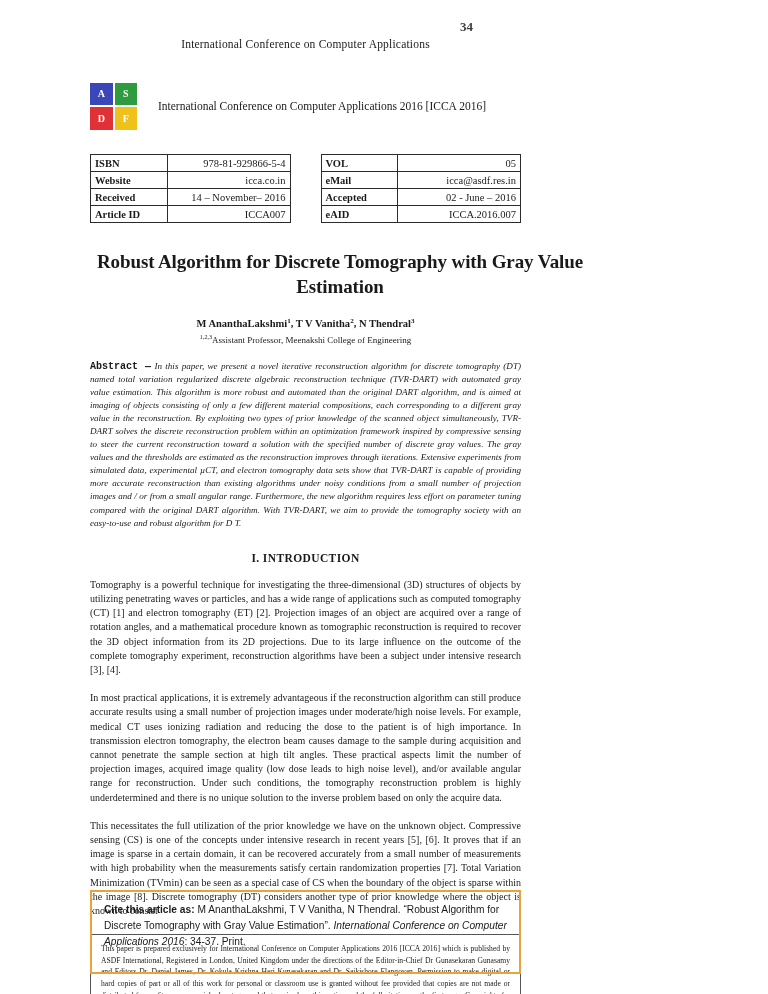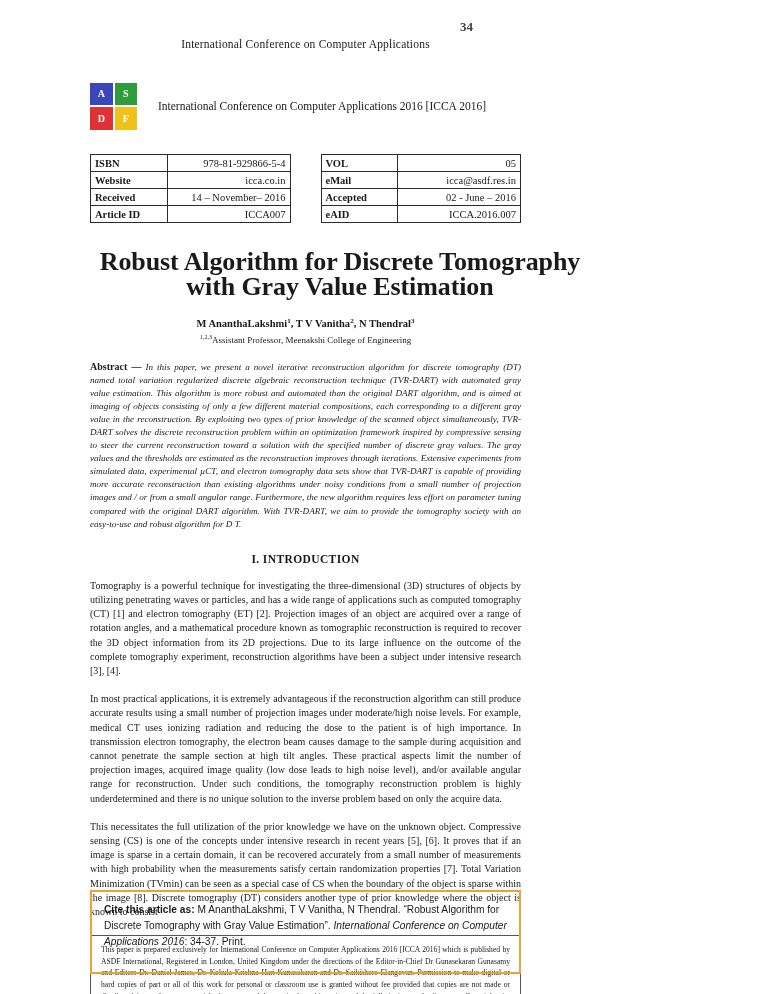--- a/index.html
+++ b/index.html
@@ -105,21 +105,21 @@
   }
   table.meta td.v {
     text-align: right;
   }
 
   
   .title {
     margin: 26px auto 0 auto;
     width: 500px;
     text-align: center;
-    font-size: 26px;
+    font-size: 19px;
     font-weight: bold;
     line-height: 25px;
     letter-spacing: -0.1px;
   }
 
   
   .authors {
     margin-top: 15px;
     text-align: center;
     font-size: 10.5px;
@@ -139,20 +139,21 @@
     margin-top: 14px;
     font-size: 9.1px;
     line-height: 13.1px;
     font-style: italic;
     text-align: justify;
   }
   .abstract .lead {
     font-style: normal;
     font-weight: bold;
     font-size: 10px;
+    font-family: Liberation Mono, monospace;
   }
 
   
   .section-head {
     margin-top: 22px;
     text-align: center;
     font-size: 11.5px;
     font-weight: bold;
     letter-spacing: .4px;
   }

